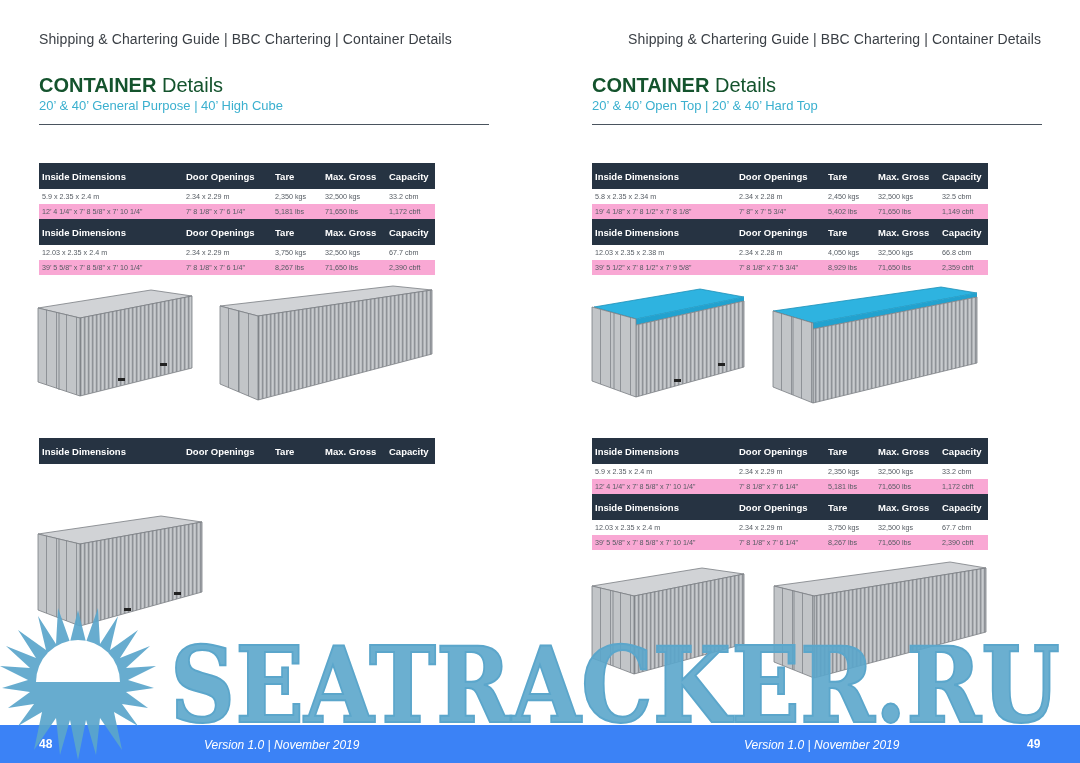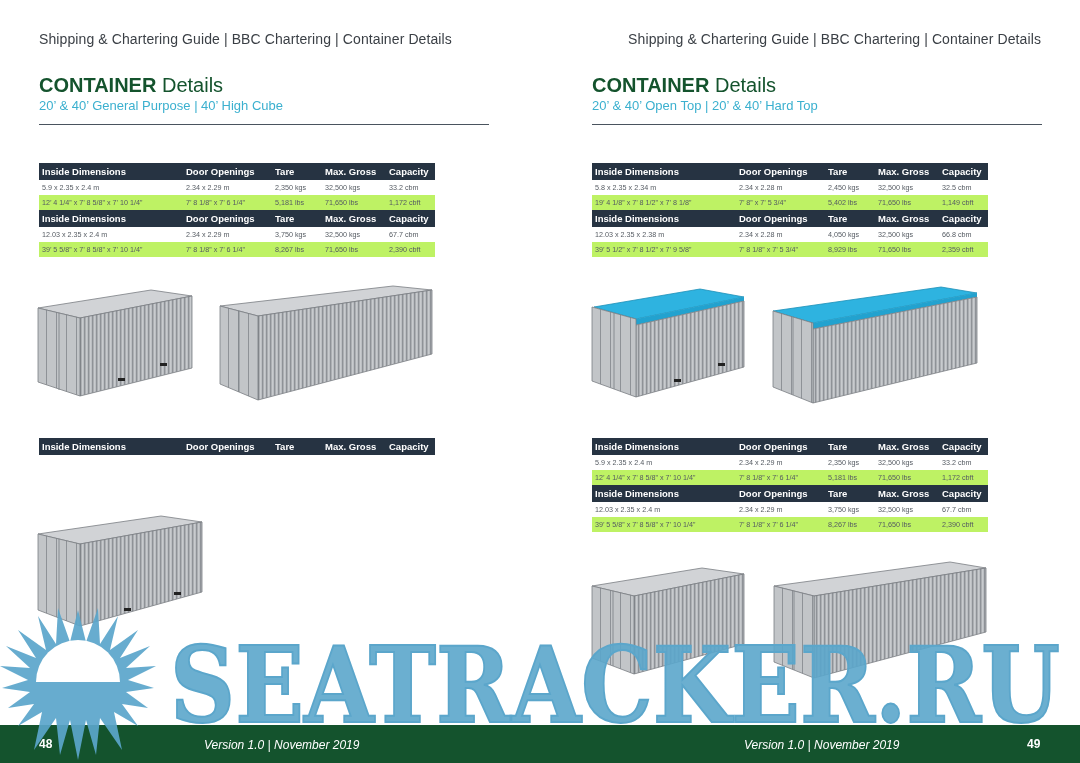--- a/index.html
+++ b/index.html
@@ -14,28 +14,28 @@
   .title b{font-weight:700;}
   .title span.light{font-weight:400;}
   .subtitle{position:absolute;top:98px;font-size:13px;color:#3bb0cf;white-space:nowrap;}
   .rule{position:absolute;top:124px;height:1px;background:#4a545e;}
   .pl .title,.pl .subtitle{left:39px;}
   .pl .rule{left:39px;width:450px;}
   .pr .title,.pr .subtitle{left:52px;}
   .pr .rule{left:52px;width:450px;}
 
   table.spec{position:absolute;border-collapse:collapse;font-size:7.2px;}
-  table.spec th{background:#263342;color:#fff;font-weight:700;font-size:9.5px;text-align:left;height:17px;padding:0 3px;white-space:nowrap;}
+  table.spec th{background:#263342;color:#fff;font-weight:700;font-size:9.5px;text-align:left;height:26px;padding:0 3px;white-space:nowrap;}
   table.spec td{height:15px;padding:0 3px;color:#555b62;white-space:nowrap;}
   table.spec tr.r1 td{background:#fff;}
-  table.spec tr.r2 td{background:#bef264;}
+  table.spec tr.r2 td{background:#f9a8d4;}
   .c1{width:138px;}.c2{width:83px;}.c3{width:44px;}.c4{width:58px;}.c5{width:43px;}
 
   .container{position:absolute;}
-  .footer{position:absolute;left:0;top:725px;width:1080px;height:38px;background:#14532d;}
+  .footer{position:absolute;left:0;top:725px;width:1080px;height:38px;background:#3b82f6;}
   .footer .pn{position:absolute;top:12px;color:#fff;font-weight:700;font-size:12px;}
   .footer .ver{position:absolute;top:13px;color:#fff;font-size:12px;font-style:italic;}
   .wm{position:absolute;left:0;top:600px;width:1080px;height:163px;pointer-events:none;}
 </style>
 </head>
 <body>
 
 <svg width="0" height="0" style="position:absolute">
   <defs>
     <pattern id="ribs" width="4" height="10" patternUnits="userSpaceOnUse">

